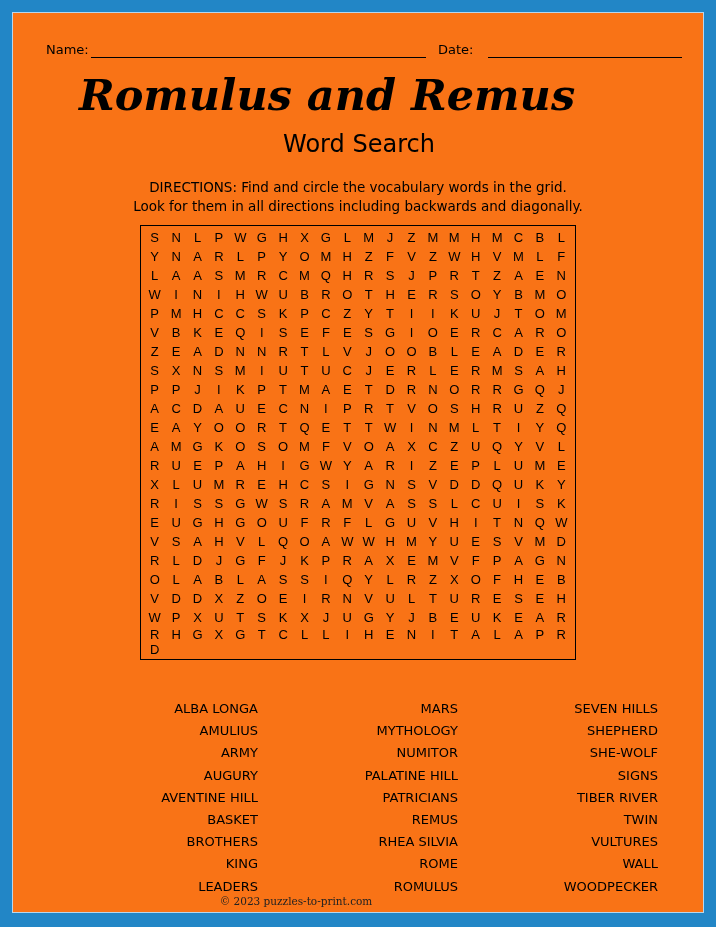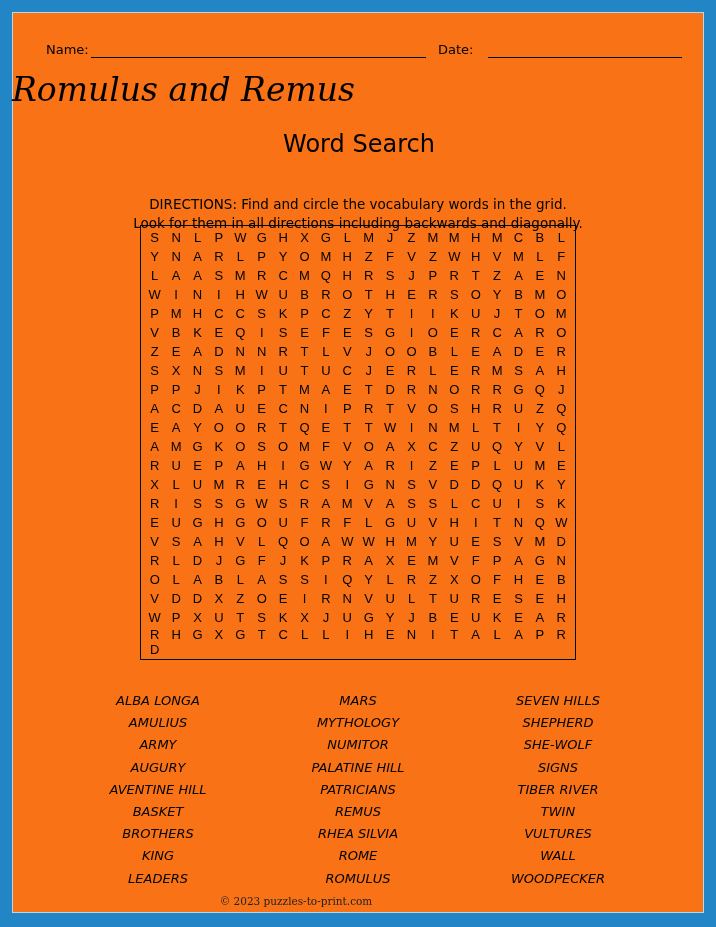--- a/index.html
+++ b/index.html
@@ -21,38 +21,40 @@
     position: absolute;
     top: 30px; left: 34px;
     font-size: 13px; color: #000;
     font-family: "DejaVu Sans", sans-serif;
   }
   .name-row .lbl { position: absolute; top: 0; white-space: nowrap; }
   .name-row .line { position: absolute; top: 15px; height: 0; border-bottom: 1.5px solid #000; }
   .title {
     position: absolute;
     top: 58px; left: 0; width: 630px;
+    text-align: center;
     font-family: "DejaVu Serif", serif;
     font-style: italic;
-    font-size: 33px;
+    font-size: 43px;
     color: #000;
     letter-spacing: 0px;
+    font-weight: bold;
   }
   .subtitle {
     position: absolute;
     top: 118px; left: 0; width: 692px;
     text-align: center;
     font-family: "DejaVu Sans", sans-serif;
     font-size: 24px;
     color: #000;
     padding-left: 1px;
   }
   .directions {
     position: absolute;
-    top: 183px; left: 0; width: 692px;
+    top: 166px; left: 0; width: 692px;
     text-align: center;
     font-size: 13.5px;
     line-height: 19px;
     color: #000;
   }
   .grid {
     position: absolute;
     left: 128px; top: 213px;
     width: 436px; height: 435px;
     border: 1.5px solid #000;
@@ -67,24 +69,23 @@
     font-family: "Liberation Sans", sans-serif;
     font-size: 13px;
     color: #000;
   }
   .words {
     position: absolute;
     top: 670px; left: 0; width: 692px;
   }
   .col {
     position: absolute;
-    top: 8px;
+    top: 16px;
     width: 200px;
-    text-align: center;
-    font-style: italic;
+    text-align: right;
   }
   .word {
     height: 22.2px;
     line-height: 22.2px;
     font-size: 13px;
     color: #000;
     white-space: nowrap;
   }
   .footer {
     position: absolute;

